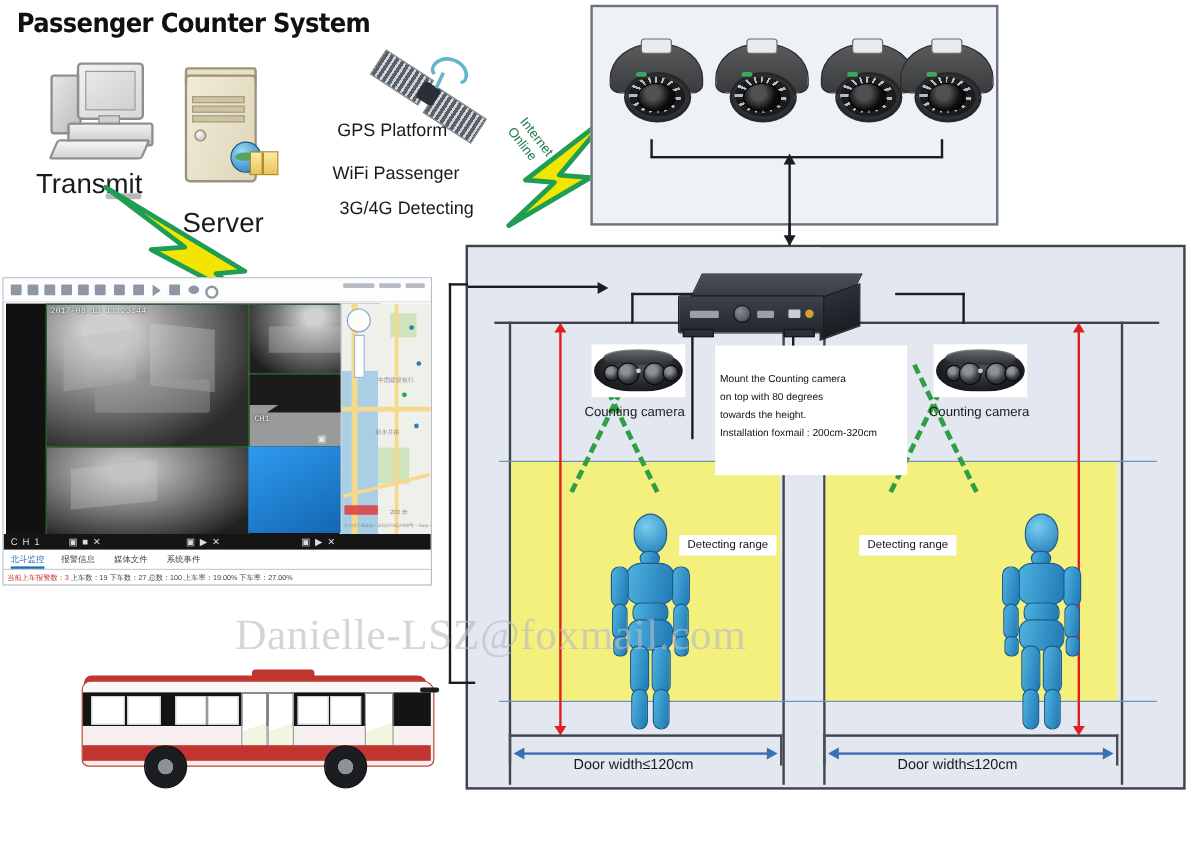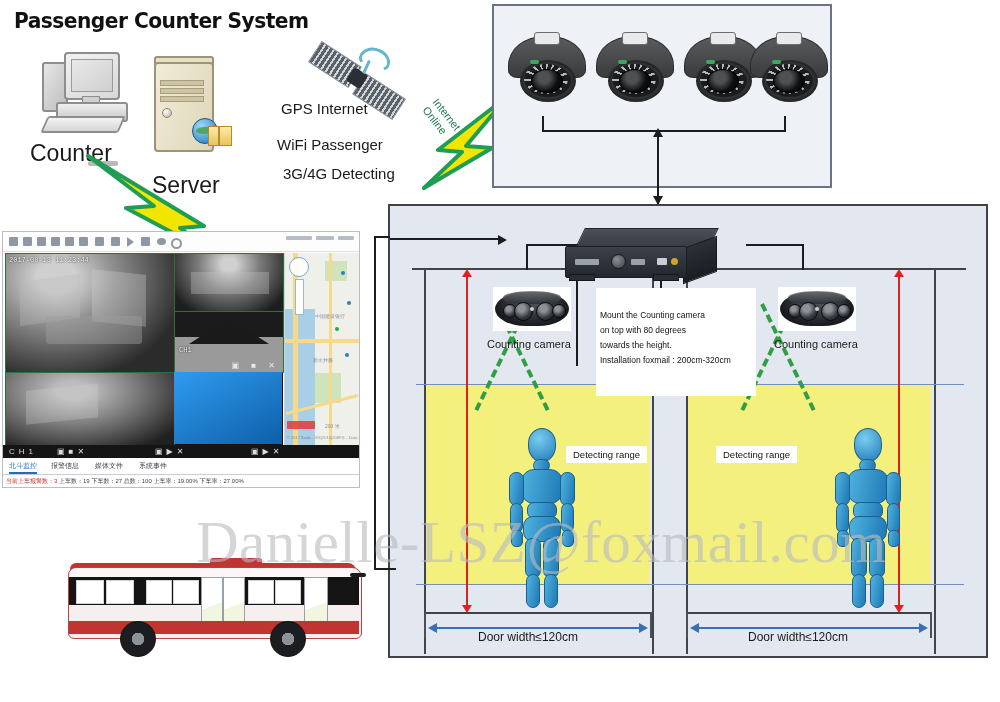--- a/index.html
+++ b/index.html
@@ -165,21 +165,21 @@
   .mhead{position:absolute;background:radial-gradient(circle at 38% 30%,#79cdf0,#1f78b4);
       border:1px solid #1b5f8f;border-radius:50%/46%;}
 
   
   #sw{position:absolute;left:2px;top:231px;width:356px;height:255px;background:#fff;
       border:1px solid #b9bec6;overflow:hidden;}
   #sw-toolbar{position:absolute;left:0;top:0;width:356px;height:19px;background:#fdfdfd;
       border-bottom:1px solid #dcdfe4;}
   .tb-ico{position:absolute;top:5px;width:9px;height:9px;background:#8e97a4;border-radius:1px;}
   #sw-grid{position:absolute;left:2px;top:21px;width:278px;height:192px;background:#111;}
-  .vcell{position:absolute;overflow:hidden;}
+  .vcell{position:absolute;overflow:hidden;margin-left:33px;}
   .vnoise{position:absolute;inset:0;}
   .vts{position:absolute;left:3px;top:2px;font-size:7px;color:#f2f2f2;
       font-family:"Liberation Mono",monospace;text-shadow:0 0 2px #000;white-space:nowrap;}
   .vctl{position:absolute;right:3px;bottom:2px;font-size:8px;color:#e8e8e8;letter-spacing:5px;}
   #sw-map{position:absolute;left:281px;top:21px;width:74px;height:192px;background:#eef0e9;
       border-left:1px solid #cfd3d8;}
   .map-road{position:absolute;background:#f6d98a;}
   .map-water{position:absolute;background:#a9cfe6;}
   .map-green{position:absolute;background:#cfe3bd;}
   .map-poi{position:absolute;width:4px;height:4px;border-radius:50%;background:#2a7fc1;}
@@ -209,21 +209,21 @@
   .bus-win{position:absolute;top:25px;height:22px;background:#ffffff;border:1px solid #cfd3d8;}
   .bus-door{position:absolute;top:22px;height:50px;
       background:linear-gradient(160deg,#ffffff 0 55%,#f2f5df 55% 100%);
       border:1px solid #9aa0a8;}
   .bus-wheel{position:absolute;top:66px;width:34px;height:34px;border-radius:50%;
       background:radial-gradient(circle,#8d9298 0 26%,#1b1d20 27% 100%);border:1px solid #0f1113;}
   .bus-mirror{position:absolute;left:288px;top:18px;width:16px;height:4px;background:#1b1d20;border-radius:2px;}
 
   
   #watermark{position:absolute;left:196px;top:508px;
-      font-family:"Liberation Serif",serif;font-size:59px;color:#b9bcc0;opacity:.62;
+      font-family:"Liberation Serif",serif;font-size:36px;color:#b9bcc0;opacity:.62;
       white-space:nowrap;letter-spacing:.5px;}
 
   
   .conn{position:absolute;background:#1b1d20;}
   .arrowhead{position:absolute;width:0;height:0;}
   .ah-right{border-top:5px solid transparent;border-bottom:5px solid transparent;border-left:9px solid #1b1d20;}
   .ah-down{border-left:5px solid transparent;border-right:5px solid transparent;border-top:9px solid #1b1d20;}
   .ah-up{border-left:5px solid transparent;border-right:5px solid transparent;border-bottom:9px solid #1b1d20;}
 
   .internet-lbl{position:absolute;left:440px;top:96px;font-size:11px;color:#1f7a4d;
@@ -240,21 +240,21 @@
     <div class="pc-tower"></div>
     <div class="pc-monitor">
       <div class="pc-screen"></div>
     </div>
     <div class="pc-neck"></div>
     <div class="pc-base">
       <div class="pc-basegrill"></div>
     </div>
     <div class="pc-kbd"></div>
   </div>
-  <div class="lbl" style="left:30px;top:140px;font-size:23px;">Counter</div>
+  <div class="lbl" style="left:30px;top:140px;font-size:23px;">Transmit</div>
 
   <div id="server-wrap">
     <div class="srv-top"></div>
     <div class="srv-body"></div>
     <div class="srv-slot" style="top:18px;"></div>
     <div class="srv-slot" style="top:26px;"></div>
     <div class="srv-slot" style="top:34px;"></div>
     <div class="srv-dot"></div>
     <div class="srv-globe"></div>
     <div class="srv-box"></div>
@@ -262,21 +262,21 @@
   <div class="lbl" style="left:152px;top:172px;font-size:23px;">Server</div>
 
   <div id="sat">
     <div class="sat-panel sat-p1"></div>
     <div class="sat-panel sat-p2"></div>
     <div class="sat-body"></div>
     <div class="sat-mast"></div>
     <div class="sat-dish"></div>
   </div>
 
-  <div class="lbl" style="left:281px;top:100px;font-size:15px;">GPS Internet</div>
+  <div class="lbl" style="left:281px;top:100px;font-size:15px;">GPS Platform</div>
   <div class="lbl" style="left:277px;top:136px;font-size:15px;">WiFi Passenger</div>
   <div class="lbl" style="left:283px;top:165px;font-size:15px;">3G/4G Detecting</div>
 
   <div class="internet-lbl">
     <div>Internet</div>
     <div>Online</div>
   </div>
 
   <svg class="bolt" style="left:84px;top:152px;" width="210" height="115">
     <polygon points="4,4 120,74 96,76 140,108 42,56 70,54" fill="#f2e500" stroke="#1f9d55" stroke-width="4" stroke-linejoin="round"></polygon>

